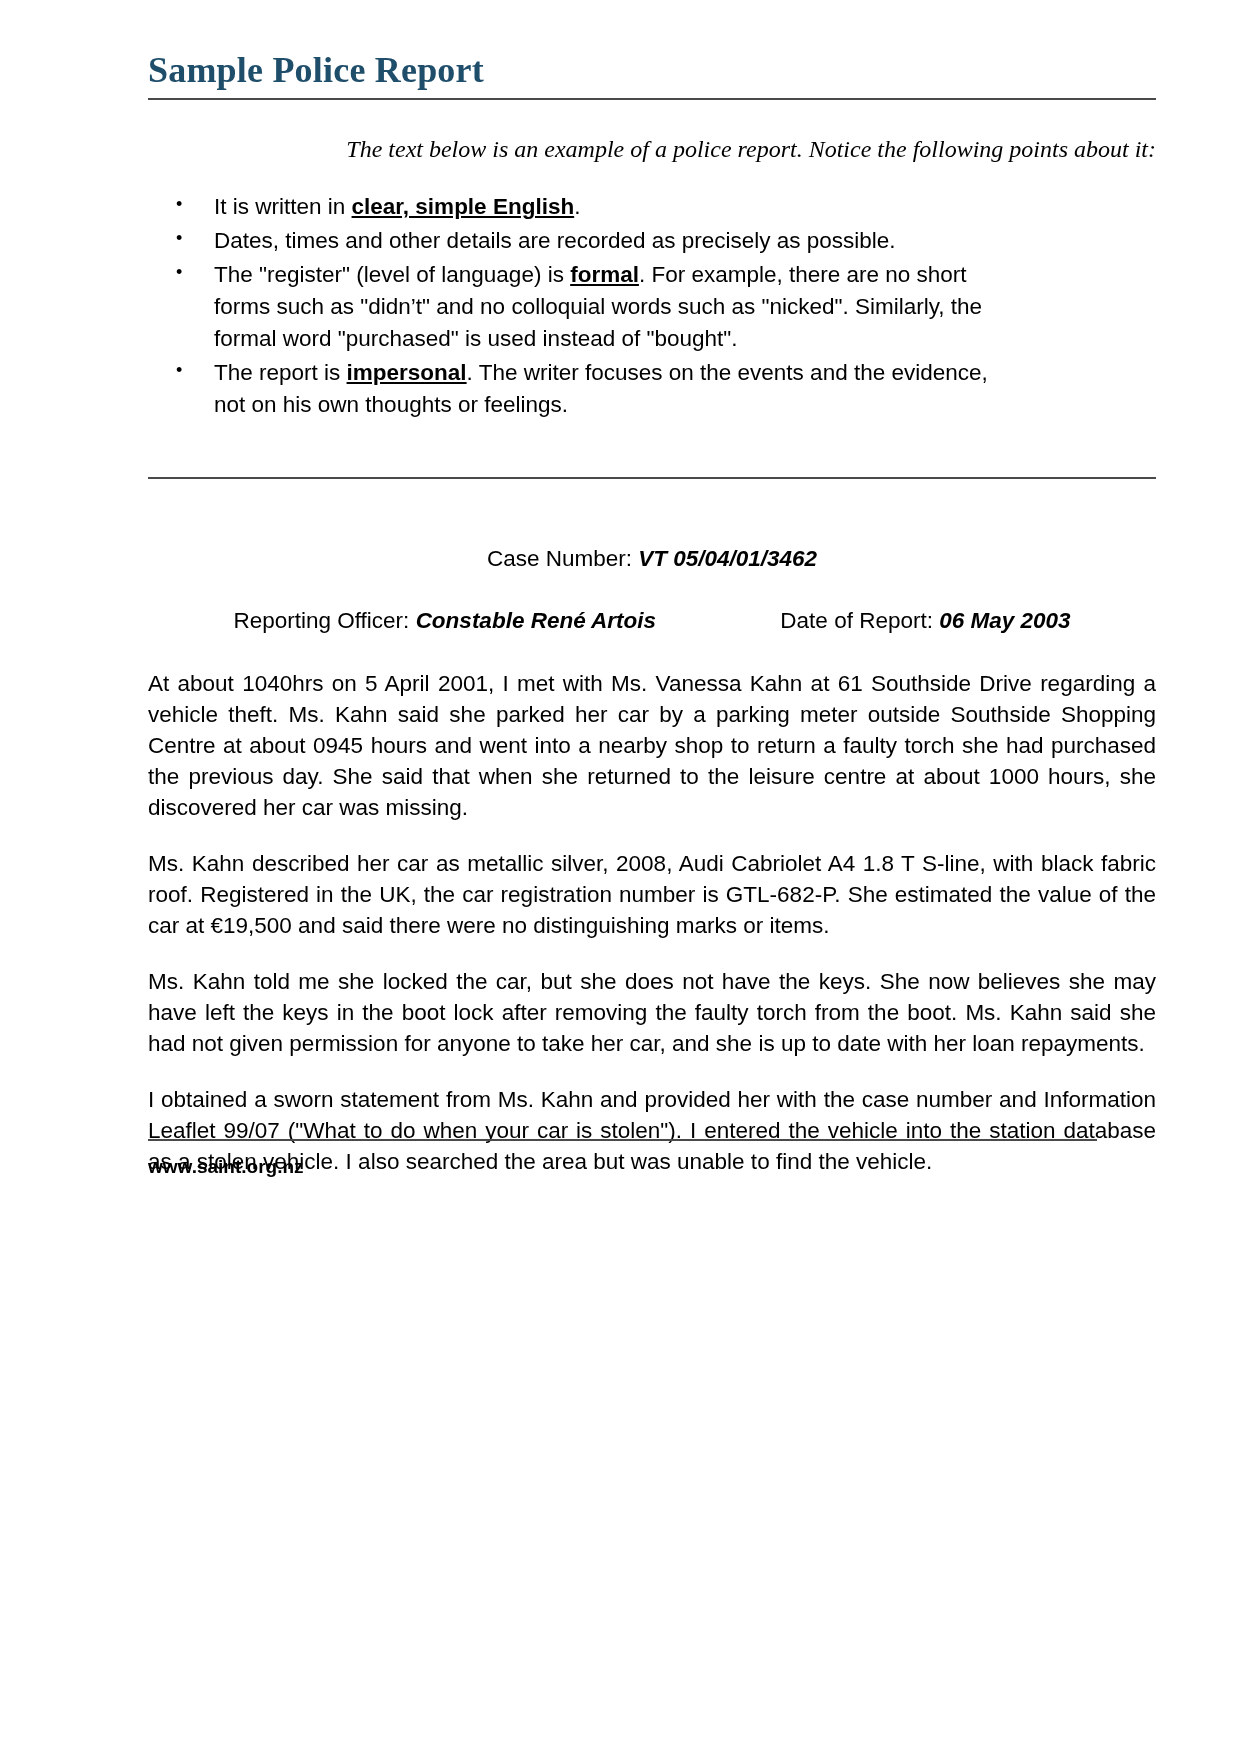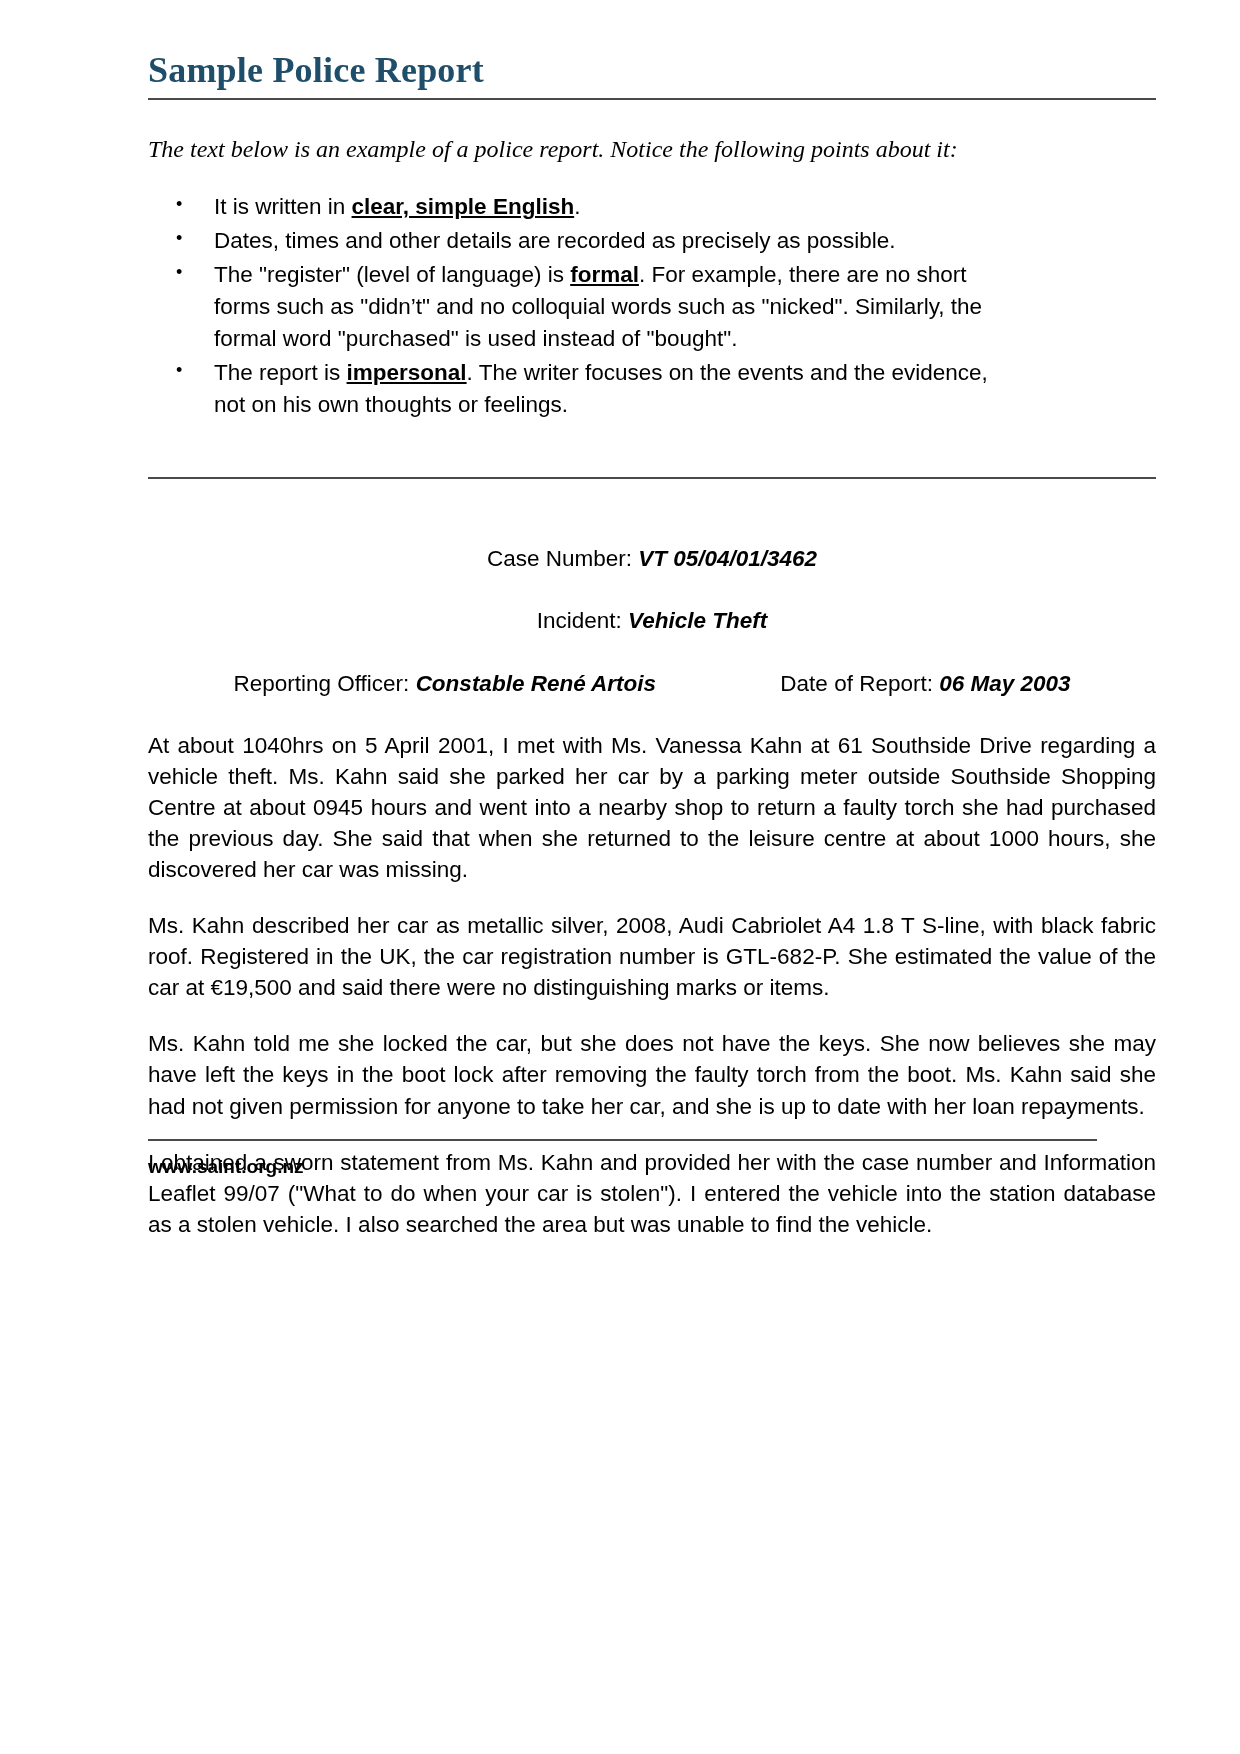--- a/index.html
+++ b/index.html
@@ -42,20 +42,21 @@
     width: 100%;
   }
 
   
   .intro {
     font-family: "Liberation Serif", serif;
     font-style: italic;
     font-size: 24px;
     line-height: 1.3;
     margin: 34px 0 26px 0;
+    text-align: right;
   }
 
   
   ul.points {
     list-style: none;
     margin: 0;
     padding: 0;
   }
   ul.points > li {
     position: relative;
@@ -168,24 +169,20 @@
   </ul>
 
   <div class="sep-wrap">
     <hr class="rule-mid">
   </div>
 
   <div class="meta">
     <div class="meta-line">
       <span>Case Number:</span>
       <span class="meta-value">VT 05/04/01/3462</span>
-    </div>
-    <div class="meta-line">
-      <span>Incident:</span>
-      <span class="meta-value">Vehicle Theft</span>
     </div>
     <div class="meta-line two-col">
       <span>Reporting Officer:</span>
       <span class="meta-value">Constable René Artois</span>
       <span class="meta-right">
         <span>Date of Report:</span>
         <span class="meta-value">06 May 2003</span>
       </span>
     </div>
   </div>

